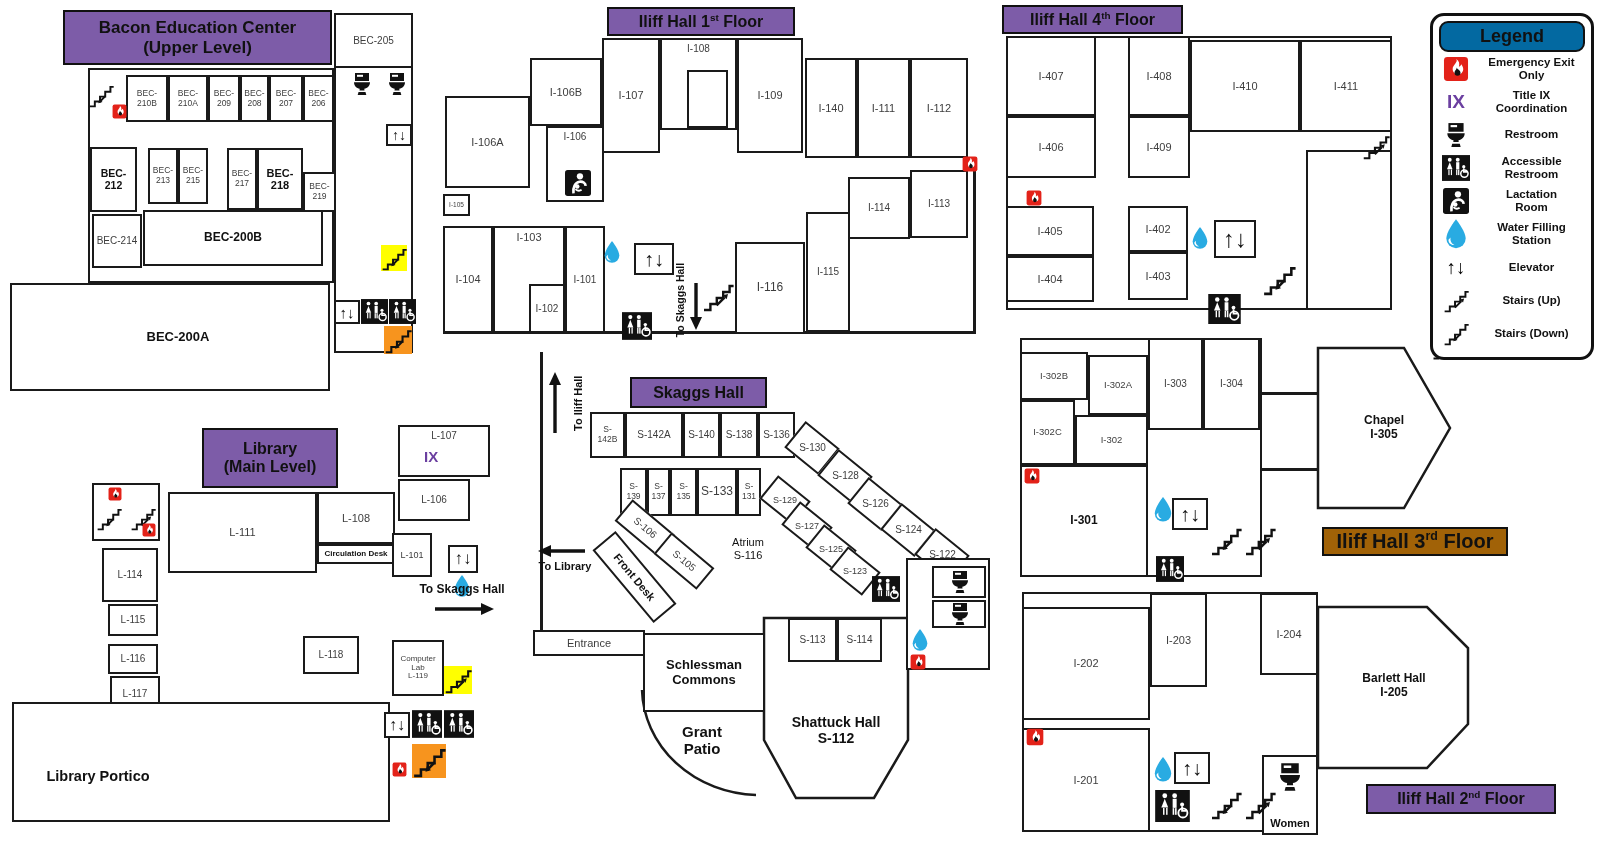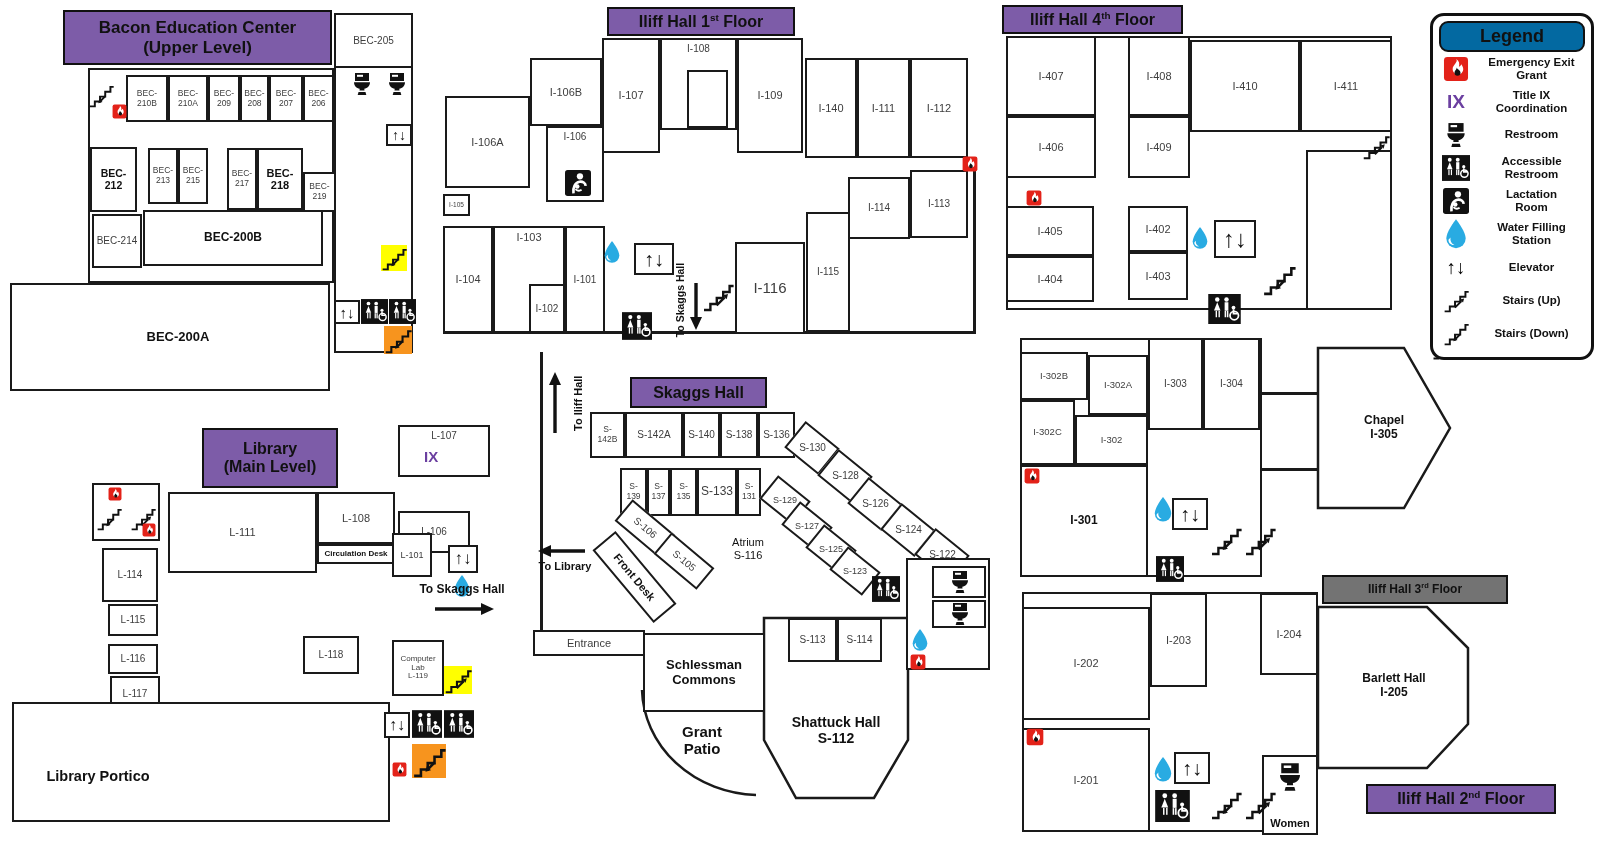--- a/index.html
+++ b/index.html
@@ -214,21 +214,21 @@
     <div class="room la-top" style="left: 493px; top: 226px; width: 72px; height: 107px;">
       <span class="lbl" style="font-size: 11px;">I-103</span>
     </div>
     <div class="room" style="left: 529px; top: 284px; width: 36px; height: 49px;">
       <span class="lbl" style="font-size: 10px;">I-102</span>
     </div>
     <div class="room" style="left: 565px; top: 226px; width: 40px; height: 107px;">
       <span class="lbl" style="font-size: 10px;">I-101</span>
     </div>
     <div class="room" style="left: 735px; top: 242px; width: 70px; height: 92px;">
-      <span class="lbl" style="font-size: 15px;">I-116</span>
+      <span class="lbl" style="font-size: 12px;">I-116</span>
     </div>
     <div class="room" style="left: 806px; top: 212px; width: 44px; height: 120px;">
       <span class="lbl" style="font-size: 10px;">I-115</span>
     </div>
     <div class="room" style="left: 848px; top: 177px; width: 62px; height: 62px;">
       <span class="lbl" style="font-size: 10px;">I-114</span>
     </div>
     <div class="room" style="left: 910px; top: 170px; width: 58px; height: 68px;">
       <span class="lbl" style="font-size: 10px;">I-113</span>
     </div>
@@ -363,21 +363,21 @@
         <line x1="11" y1="19" x2="17" y2="13" stroke="#111" stroke-width="1.8"></line>
         <polygon points="19.5,10.5 15.6,11.5 18.5,14.4" fill="#111"></polygon>
       </svg>
     </div>
     <div class="banner" style="left: 1002px; top: 5px; width: 181px; height: 29px; font-size: 16px; background: rgb(125, 92, 168);">
       <span><span>Iliff Hall 4</span><sup>th</sup><span> Floor</span></span>
     </div>
     <div class="room la-top" style="left: 398px; top: 425px; width: 92px; height: 52px;">
       <span class="lbl" style="font-size: 10px;">L-107</span>
     </div>
-    <div class="room" style="left: 398px; top: 479px; width: 72px; height: 42px; margin-top: 32px;">
+    <div class="room" style="left: 398px; top: 479px; width: 72px; height: 42px;">
       <span class="lbl" style="font-size: 10px;">L-106</span>
     </div>
     <div class="room" style="left: 168px; top: 492px; width: 149px; height: 81px;">
       <span class="lbl" style="font-size: 11px;">L-111</span>
     </div>
     <div class="room" style="left: 317px; top: 492px; width: 78px; height: 52px;">
       <span class="lbl" style="font-size: 11px;">L-108</span>
     </div>
     <div class="room" style="left: 317px; top: 544px; width: 78px; height: 20px;">
       <span class="lbl bold" style="font-size: 8px;">Circulation Desk</span>
@@ -746,21 +746,21 @@
     </div>
     <div class="icon" style="left: 1432px; top: 336px;">
       <svg width="24" height="24" viewBox="0 0 24 24">
         <path d="M1.5 22.5h4.8V18h4.8v-4.5h4.8V9h4.8V4.5h3" fill="none" stroke="#111" stroke-width="1.8"></path>
         <line x1="11" y1="19" x2="17" y2="13" stroke="#111" stroke-width="1.8"></line>
         <polygon points="19.5,10.5 15.6,11.5 18.5,14.4" fill="#111"></polygon>
       </svg>
     </div>
     <div class="maptext" style="left: 1329px; top: 414.2px; width: 110px; font-size: 12px; font-weight: bold;">Chapel
 I-305</div>
-    <div class="banner" style="left: 1322px; top: 527px; width: 186px; height: 29px; font-size: 12px; background: #737373; margin-top: 48px;">
+    <div class="banner" style="left: 1322px; top: 527px; width: 186px; height: 29px; font-size: 20px; background: #a16207;">
       <span><span>Iliff Hall 3</span><sup>rd</sup><span> Floor</span></span>
     </div>
     <div class="env" style="left: 1022px; top: 592px; width: 296px; height: 240px;"></div>
     <div class="shape" style="left: 1315px; top: 604px; width: 159px; height: 170px;"><svg width="159" height="170">
         <polygon points="3,3 112,3 153,44 153,120 112,164 3,164" fill="#fff" stroke="#1a1a1a" stroke-width="2.5"></polygon>
       </svg></div>
     <div class="room" style="left: 1022px; top: 607px; width: 128px; height: 113px;">
       <span class="lbl" style="font-size: 11px;">I-202</span>
     </div>
     <div class="room" style="left: 1150px; top: 593px; width: 57px; height: 94px;">
@@ -836,21 +836,21 @@
       <div class="hd" style="background:#0369a1">Legend</div>
       <div class="litem">
         <span class="licon">
           <svg width="26" height="26" viewBox="0 0 24 24">
             <rect x=".9" y=".9" width="22.2" height="22.2" rx="3.2" fill="#E32219"></rect>
             <path d="M12.3 2.8c1.8 3.2-3.4 5.3-3.4 9.4a4.9 4.9 0 0 0 9.8 0c0-2-1-3.5-1.9-4.7-.4 1.3-1.2 2-2.1 2.3.7-2.5.4-5-2.4-7z" fill="#fff"></path>
             <path d="M12.4 10.6c.8 1.7-1.8 2.7-1.8 4.8a2.8 2.8 0 0 0 5.6 0c0-2-2.5-2.9-3.8-4.8z" fill="#111"></path>
           </svg>
         </span>
         <span class="llbl">Emergency Exit
-Grant</span>
+Only</span>
       </div>
       <div class="litem">
         <span class="licon">
           <span style="font-size:19px;font-weight:bold;color:#6B3FA0;line-height:1">IX</span>
         </span>
         <span class="llbl">Title IX
 Coordination</span>
       </div>
       <div class="litem">
         <span class="licon">

